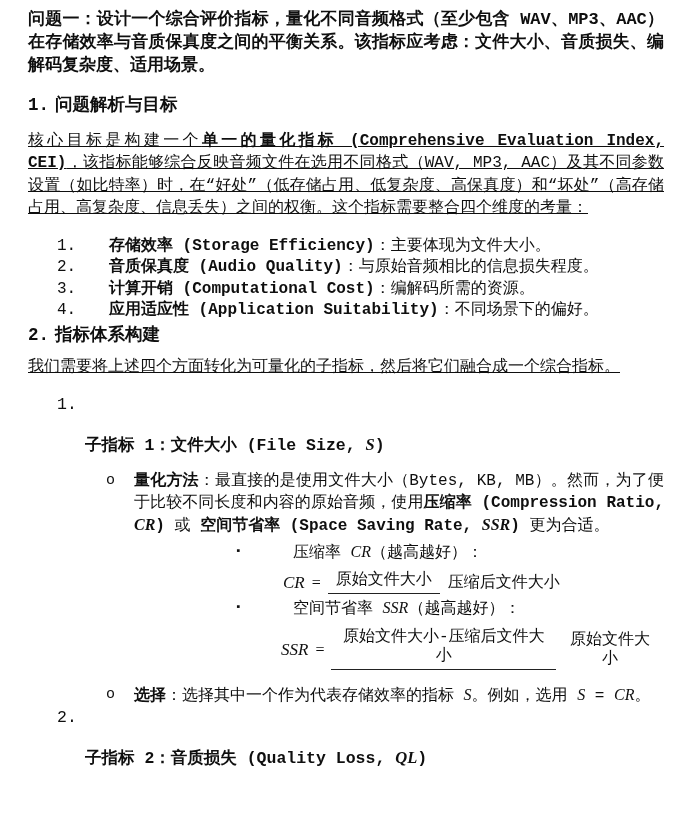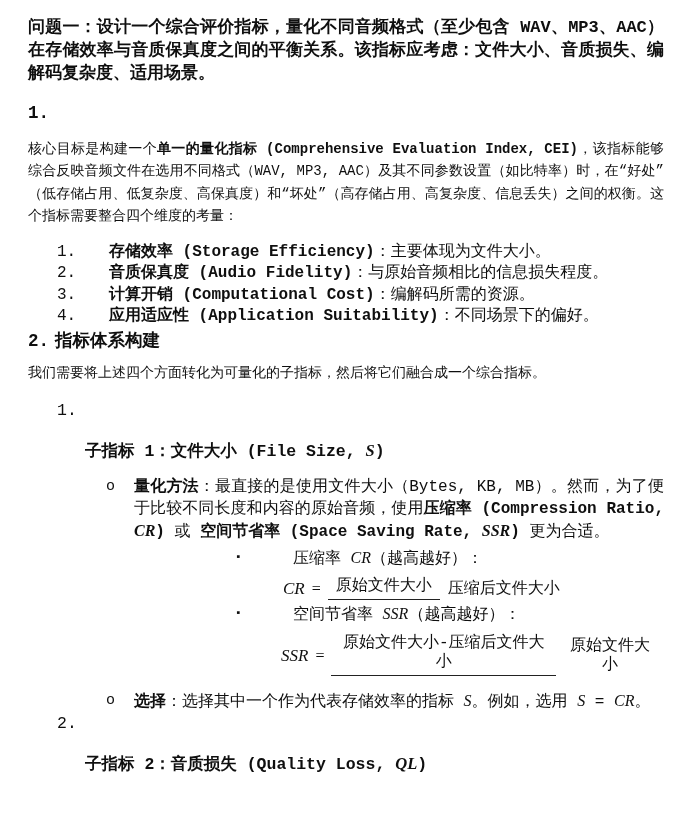--- a/index.html
+++ b/index.html
@@ -1,32 +1,32 @@
 <!DOCTYPE html>
 <html lang="zh"><head>
 <meta charset="utf-8">
 <style>
   html,body{margin:0;padding:0;background:#ffffff;}
   .page{
     position:relative;
     width:692px;height:774px;
     box-sizing:border-box;
-    padding:16px 28px 0 28px;
+    padding:8px 28px 0 28px;
     background:#ffffff;
     color:#0f0f0f;
     font-family:"Liberation Mono","DejaVu Sans Mono",serif;
     overflow:hidden;
   }
   .b{font-weight:bold;}
   .m{font-family:"Liberation Serif","DejaVu Serif",serif;font-style:italic;}
   .lead{font-size:17px;font-weight:bold;line-height:23px;text-align:justify;margin:0;}
   .h1{display:flex;font-size:17.5px;font-weight:bold;line-height:22px;}
   .h1 .num{width:27px;flex:none;}
   #s1{margin-top:17px;}
-  .para{font-size:14px;line-height:22.4px;text-align:justify;margin-top:14px;}
+  .para{font-size:16px;line-height:22.4px;text-align:justify;margin-top:14px;text-decoration:underline;}
   .olist{margin-top:14px;}
   .oitem{display:flex;font-size:16px;line-height:21.5px;padding-left:29px;}
   .oitem .num{width:28px;flex:none;}
   .oitem .txt{flex:1;margin-left:24px;}
   #s2{margin-top:2px;}
   #p2{margin-top:10px;}
   .sub{display:flex;font-size:16.5px;line-height:22px;padding-left:29px;}
   .sub .num{width:28px;flex:none;}
   .sub .txt{flex:1;margin-top:40px;}
   #sub1{margin-top:16px;}
@@ -56,32 +56,33 @@
 </style>
 </head>
 <body>
 
 <div class="page">
 
   <p class="lead"><span class="b">问题一：设计一个综合评价指标，量化不同音频格式（至少包含 WAV、MP3、AAC）在存储效率与音质保真度之间的平衡关系。该指标应考虑：文件大小、音质损失、编解码复杂度、适用场景。</span></p>
 
   <div class="h1" id="s1">
     <span class="num">1.</span>
+    <span class="txt">问题解析与目标</span>
   </div>
 
   <p class="para"><span>核心目标是构建一个</span><span class="b">单一的量化指标 (Comprehensive Evaluation Index, CEI)</span><span>，该指标能够综合反映音频文件在选用不同格式（WAV, MP3, AAC）及其不同参数设置（如比特率）时，在“好处”（低存储占用、低复杂度、高保真度）和“坏处”（高存储占用、高复杂度、信息丢失）之间的权衡。这个指标需要整合四个维度的考量：</span></p>
 
   <div class="olist">
     <div class="oitem">
       <span class="num">1.</span>
       <span class="txt"><span class="b">存储效率 (Storage Efficiency)</span><span>：主要体现为文件大小。</span></span>
     </div>
     <div class="oitem">
       <span class="num">2.</span>
-      <span class="txt"><span class="b">音质保真度 (Audio Fidelity)</span><span>：与原始音频相比的信息损失程度。</span></span>
+      <span class="txt"><span class="b">音质保真度 (Audio Quality)</span><span>：与原始音频相比的信息损失程度。</span></span>
     </div>
     <div class="oitem">
       <span class="num">3.</span>
       <span class="txt"><span class="b">计算开销 (Computational Cost)</span><span>：编解码所需的资源。</span></span>
     </div>
     <div class="oitem">
       <span class="num">4.</span>
       <span class="txt"><span class="b">应用适应性 (Application Suitability)</span><span>：不同场景下的偏好。</span></span>
     </div>
   </div>

